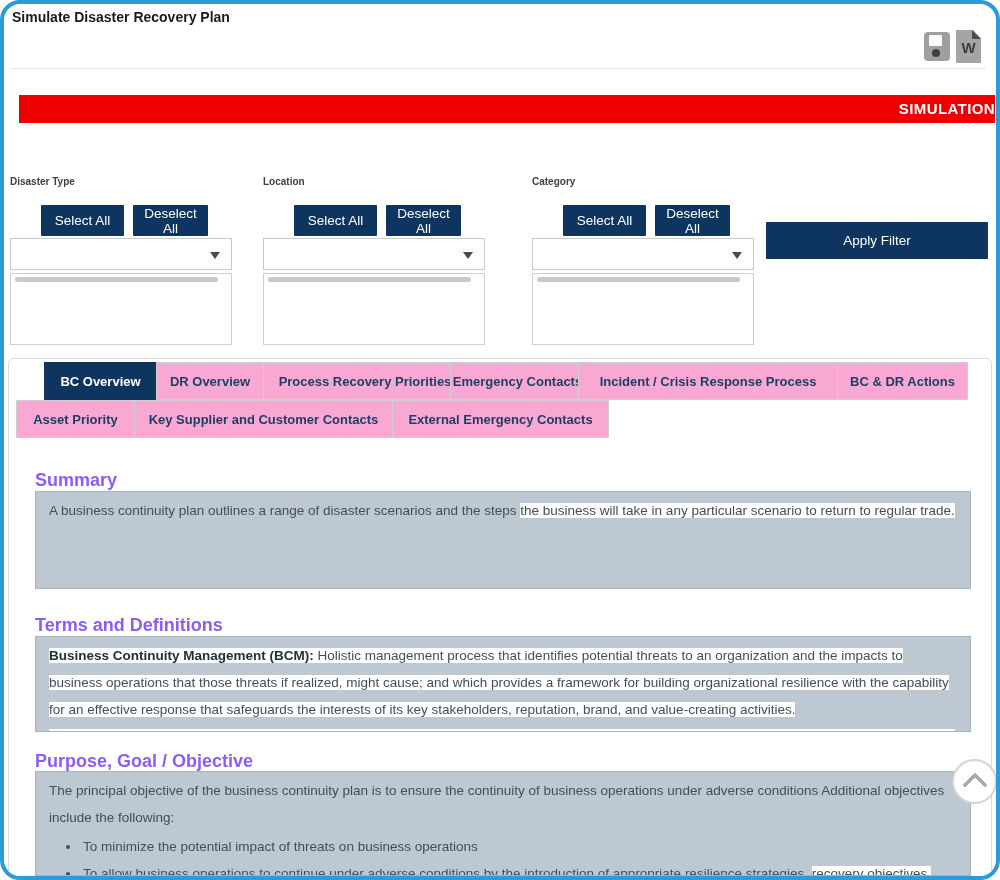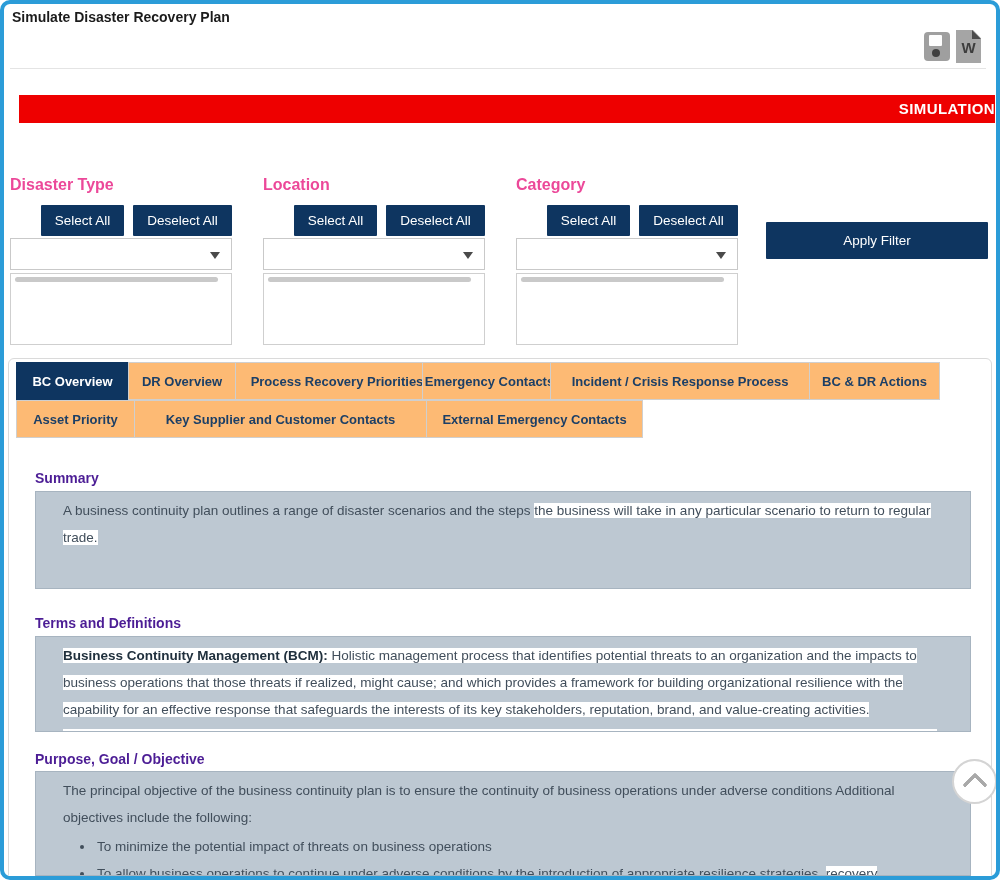--- a/index.html
+++ b/index.html
@@ -1,67 +1,67 @@
 <!DOCTYPE html>
 <html><head>
 <meta charset="utf-8">
 <style>
   html,body{margin:0;padding:0;background:#fff;}
   .page{
     position:relative;width:1000px;height:880px;box-sizing:border-box;
-    border:4px solid #2b9cd8;border-radius:10px;overflow:hidden;background:#fff;
+    border:4px solid #2b9cd8;border-radius:20px;overflow:hidden;background:#fff;
     font-family:"Liberation Sans",sans-serif;
   }
   .abs{position:absolute;}
   
   .title{left:8px;top:5px;font-size:14px;font-weight:700;color:#1b1b1b;}
   .icon-btn{cursor:pointer;}
   .floppy{left:920px;top:28px;width:26px;height:29px;background:#9f9f9f;border-radius:4px;}
   .floppy .label{position:absolute;left:5px;top:3px;width:13px;height:11px;background:#fdfdfd;border-radius:1px;}
   .floppy .dot{position:absolute;left:8px;bottom:4px;width:8px;height:8px;background:#3f3f3f;border-radius:50%;}
   .worddoc{left:952px;top:26px;width:25px;height:33px;background:#a5a5a5;
     clip-path:polygon(0 0,68% 0,100% 25%,100% 100%,0 100%);}
   .worddoc .fold{position:absolute;top:0;right:0;width:9px;height:9px;background:#4c4c4c;
     clip-path:polygon(0 0,100% 100%,0 100%);}
   .worddoc .wletter{position:absolute;left:0;right:0;top:9px;text-align:center;
     font-weight:700;font-size:15px;color:#3d3d3d;}
   .divider{left:6px;top:64px;width:976px;height:0;border-top:1px solid #e4e4e4;}
   .banner{left:15px;top:91px;width:976px;height:28px;background:#ee0000;color:#fff;
     font-weight:700;font-size:15px;text-align:right;line-height:28px;letter-spacing:.4px;}
   
   .fgroup{top:172px;width:222px;height:172px;}
-  .flabel{font-size:16px;font-weight:700;color:#ec4899;}
+  .flabel{font-size:10px;font-weight:700;color:#404040;}
   .fbtnrow{position:absolute;top:29px;left:31px;display:flex;gap:9px;}
   .btn-navy{background:#0e3560;color:#fff;font-size:13.5px;font-family:inherit;border:none;
     height:31px;display:flex;align-items:center;justify-content:center;cursor:pointer;border-radius:1px;}
   .btn-select{width:83px;}
-  .btn-deselect{width:99px;}
+  .btn-deselect{width:75px;}
   .fdd{position:absolute;top:62px;left:0;width:222px;height:32px;background:#fff;
     border:1px solid #c9c9c9;box-sizing:border-box;cursor:pointer;}
   .dd-caret{position:absolute;right:11px;top:13px;width:0;height:0;
     border-left:5px solid transparent;border-right:5px solid transparent;border-top:7px solid #4a4a4a;}
   .flist{position:absolute;top:97px;left:0;width:222px;height:72px;background:#fff;
     border:1px solid #cfcfcf;box-sizing:border-box;}
   .hthumb{position:absolute;top:3px;left:4px;right:13px;height:5px;background:#c9c9c9;border-radius:3px;}
   .apply{left:762px;top:206px;width:222px;height:37px;font-size:13.5px;margin-top:12px;}
   
   .tabwrap{left:4px;top:354px;width:984px;height:530px;background:#fff;
     border:1px solid #dadada;border-radius:6px;box-sizing:border-box;}
   .tabrow{position:absolute;left:7px;display:flex;}
   .tabrow1{top:3px;}
   .tabrow2{top:41px;}
-  .tab{height:38px;box-sizing:border-box;border:1px solid #cfcfcf;margin-left:-1px;background:#fdba74;
+  .tab{height:38px;box-sizing:border-box;border:1px solid #cfcfcf;margin-left:-1px;background:#f9a8d4;
     color:#1c3f66;font-weight:700;font-size:13px;display:flex;align-items:center;justify-content:center;
     cursor:pointer;white-space:nowrap;}
   .tab:first-child{margin-left:0;}
   .tab.active{background:#0e3560;border-color:#0e3560;color:#fff;}
-  .shead{position:absolute;left:26px;font-size:14px;font-weight:700;color:#4c1d95;}
+  .shead{position:absolute;left:26px;font-size:18px;font-weight:700;color:#8b5cf6;}
   .cbox{position:absolute;left:26px;width:936px;background:#bdc8d2;border:1px solid #a7b4c0;
     box-sizing:border-box;overflow:hidden;font-size:13.5px;color:#414e5b;line-height:27px;
-    padding:5px 27px;}
+    padding:5px 13px;}
   .hl{background:#ffffff;}
   .lead{font-weight:700;color:#20303d;}
   ul.bullets{margin:2px 0 0 0;padding-left:32px;}
   ul.bullets li{padding-left:2px;}
   
   .scrolltop{left:948px;top:755px;width:41px;height:41px;border-radius:50%;background:#fff;
     border:2px solid #d4d4d4;box-sizing:content-box;cursor:pointer;z-index:5;}
   .chev-up{position:absolute;left:12px;top:15px;width:14px;height:14px;
     border-top:4px solid #a9a9a9;border-left:4px solid #a9a9a9;border-radius:2px;transform:rotate(45deg);}
 </style>
@@ -106,50 +106,50 @@
       <button class="btn-navy btn-deselect">Deselect All</button>
     </div>
     <div class="fdd">
       <span class="dd-caret"></span>
     </div>
     <div class="flist">
       <span class="hthumb"></span>
     </div>
   </div>
 
-  <div class="abs fgroup" style="left:512px;">
+  <div class="abs fgroup" style="left:528px;">
     <div class="flabel">Category</div>
     <div class="fbtnrow">
       <button class="btn-navy btn-select">Select All</button>
       <button class="btn-navy btn-deselect">Deselect All</button>
     </div>
     <div class="fdd">
       <span class="dd-caret"></span>
     </div>
     <div class="flist">
       <span class="hthumb"></span>
     </div>
   </div>
 
   <button class="abs btn-navy apply">Apply Filter</button>
 
   <div class="abs tabwrap">
 
     <div class="tabrow tabrow1">
-      <div class="tab active" style="width:113px;">BC Overview</div>
+      <div class="tab active" style="width:113px;margin-left:28px;">BC Overview</div>
       <div class="tab" style="width:108px;">DR Overview</div>
       <div class="tab" style="width:188px;padding-left:16px;">Process Recovery Priorities</div>
       <div class="tab" style="width:129px;padding-left:6px;">Emergency Contacts</div>
       <div class="tab" style="width:260px;">Incident / Crisis Response Process</div>
       <div class="tab" style="width:131px;">BC &amp; DR Actions</div>
     </div>
 
     <div class="tabrow tabrow2">
       <div class="tab" style="width:119px;">Asset Priority</div>
-      <div class="tab" style="width:293px;">Key Supplier and Customer Contacts</div>
+      <div class="tab" style="width:259px;">Key Supplier and Customer Contacts</div>
       <div class="tab" style="width:217px;">External Emergency Contacts</div>
     </div>
 
     <div class="shead" style="top:111px;">Summary</div>
     <div class="cbox" style="top:132px;height:98px;">
       <span>A business continuity plan outlines a range of disaster scenarios and the steps </span><span class="hl">the business will take in any particular scenario to return to regular trade.</span>
     </div>
 
     <div class="shead" style="top:256px;">Terms and Definitions</div>
     <div class="cbox" style="top:277px;height:96px;">

